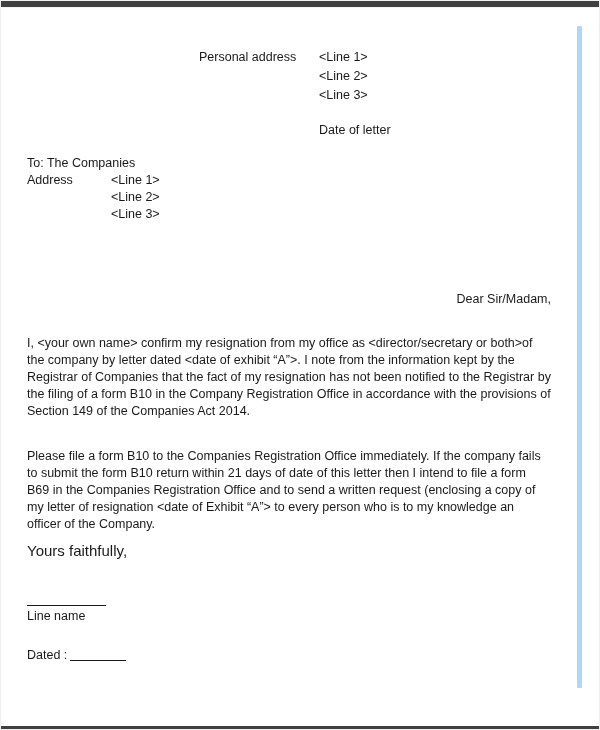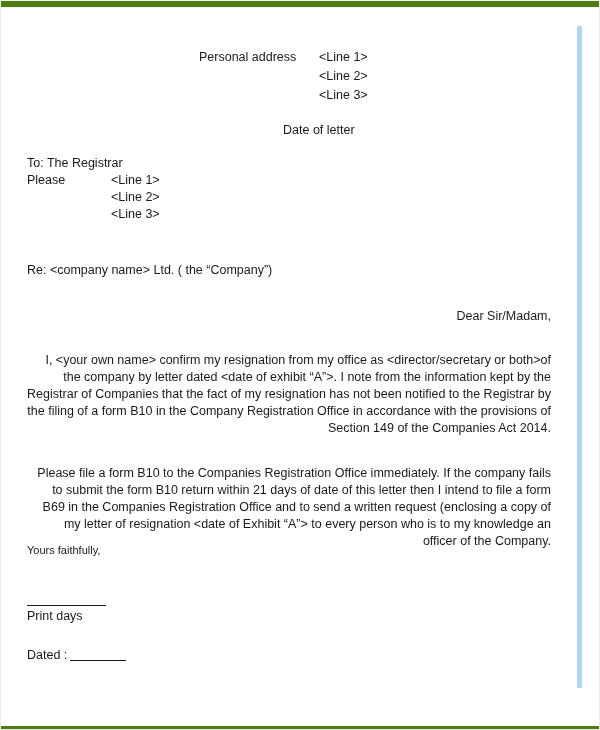--- a/index.html
+++ b/index.html
@@ -5,21 +5,21 @@
   html, body {
     margin: 0;
     padding: 0;
     background: #ffffff;
   }
 
   .page {
     position: relative;
     width: 600px;
     height: 730px;
-    background: #4d7c0f;
+    background: #404040;
     box-sizing: border-box;
     border-left: 1px solid #ededed;
     border-right: 1px solid #ededed;
     border-top: 1px solid #f2f2f2;
     border-bottom: 1px solid #ededed;
     overflow: hidden;
     font-family: "Liberation Sans", sans-serif;
     color: #1a1a1a;
   }
 
@@ -67,21 +67,21 @@
     width: 120px;
     flex: 0 0 120px;
   }
   .sender-value {
     white-space: nowrap;
   }
   .sender-spacer {
     height: 16px;
   }
   .date-row {
-    margin-left: 84px;
+    margin-left: 120px;
   }
 
   
   .recipient-block {
     position: absolute;
     left: 26px;
     top: 147px;
     font-size: 12.5px;
     line-height: 17px;
     white-space: nowrap;
@@ -111,32 +111,32 @@
   }
   .re-line {
     white-space: nowrap;
   }
   .salutation {
     margin-top: 29px;
     text-align: right;
   }
   .para {
     margin-top: 27px;
-    text-align: right;
+    text-align: left;
   }
   .para-2 {
     margin-top: 28px;
   }
 
   
   .signoff {
     position: absolute;
     left: 26px;
     top: 534px;
-    font-size: 11px;
+    font-size: 15px;
     line-height: 17px;
     text-align: center;
   }
 
   .sig-area {
     position: absolute;
     left: 26px;
     top: 597px;
     font-size: 12.5px;
     line-height: 17px;
@@ -188,47 +188,46 @@
         </div>
         <div class="sender-row">
           <span class="sender-label"></span>
           <span class="sender-value">&lt;Line 3&gt;</span>
         </div>
         <div class="sender-spacer"></div>
         <div class="date-row">Date of letter</div>
       </div>
 
       <div class="recipient-block">
-        <div class="rec-line">To: The Registrar</div>
+        <div class="rec-line">To: The Companies</div>
         <div class="addr-row">
-          <span class="addr-label">Please</span>
+          <span class="addr-label">Address</span>
           <span class="addr-value">&lt;Line 1&gt;</span>
         </div>
         <div class="addr-row">
           <span class="addr-label"></span>
           <span class="addr-value">&lt;Line 2&gt;</span>
         </div>
         <div class="addr-row">
           <span class="addr-label"></span>
           <span class="addr-value">&lt;Line 3&gt;</span>
         </div>
       </div>
 
       <div class="body-block">
-        <div class="re-line">Re: &lt;company name&gt; Ltd. ( the “Company”)</div>
         <div class="salutation">Dear Sir/Madam,</div>
         <div class="para">I, &lt;your own name&gt; confirm my resignation from my office as &lt;director/secretary or both&gt;of the company by letter dated &lt;date of exhibit “A”&gt;. I note from the information kept by the Registrar of Companies that the fact of my resignation has not been notified to the Registrar by the filing of a form B10 in the Company Registration Office in accordance with the provisions of Section 149 of the Companies Act 2014.</div>
         <div class="para para-2">Please file a form B10 to the Companies Registration Office immediately. If the company fails to submit the form B10 return within 21 days of date of this letter then I intend to file a form B69 in the Companies Registration Office and to send a written request (enclosing a copy of my letter of resignation &lt;date of Exhibit “A”&gt; to every person who is to my knowledge an officer of the Company.</div>
       </div>
 
       <div class="signoff">Yours faithfully,</div>
 
       <div class="sig-area">
         <div class="sig-rule"></div>
-        <div class="print-name">Print days</div>
+        <div class="print-name">Line name</div>
         <div class="dated-row">
           <span class="dated-label">Dated :</span>
           <span class="dated-rule"></span>
         </div>
       </div>
 
     </div>
   </div>
 </div>
 

